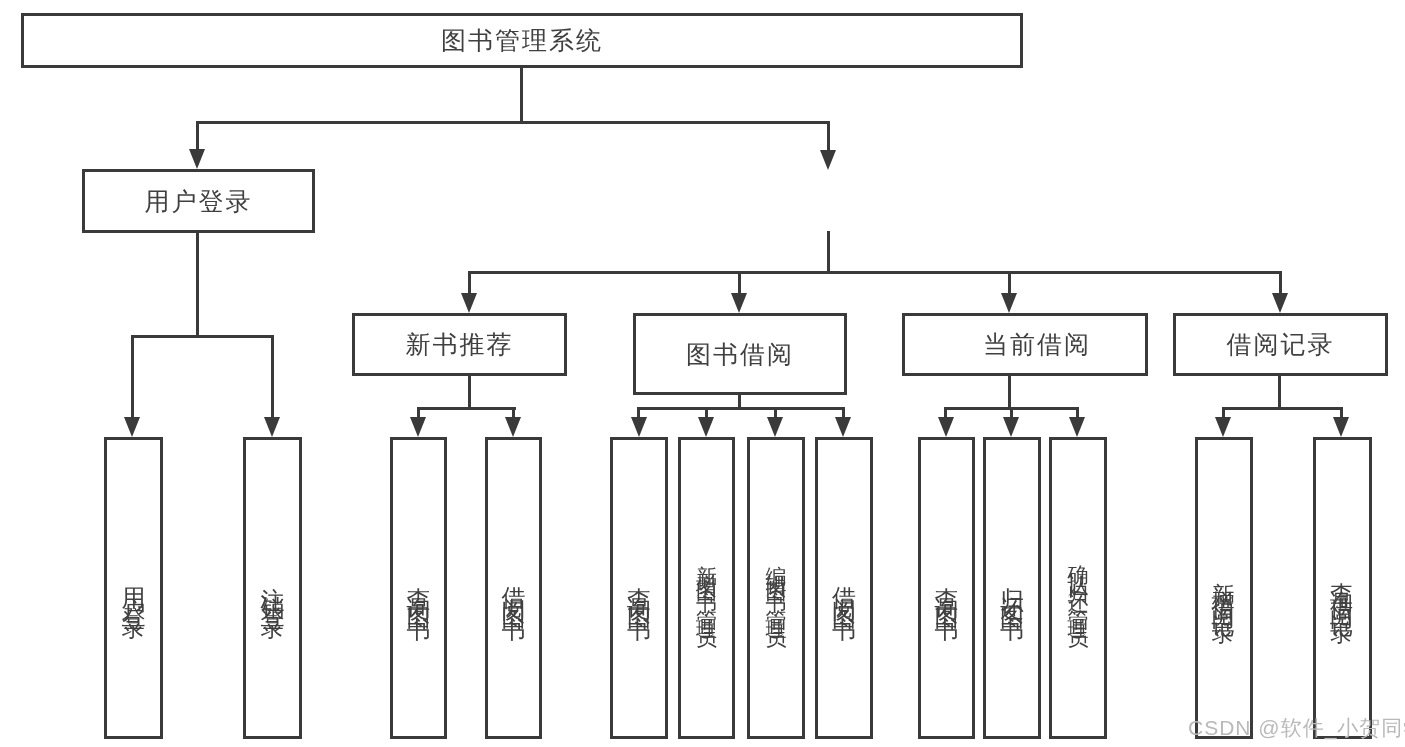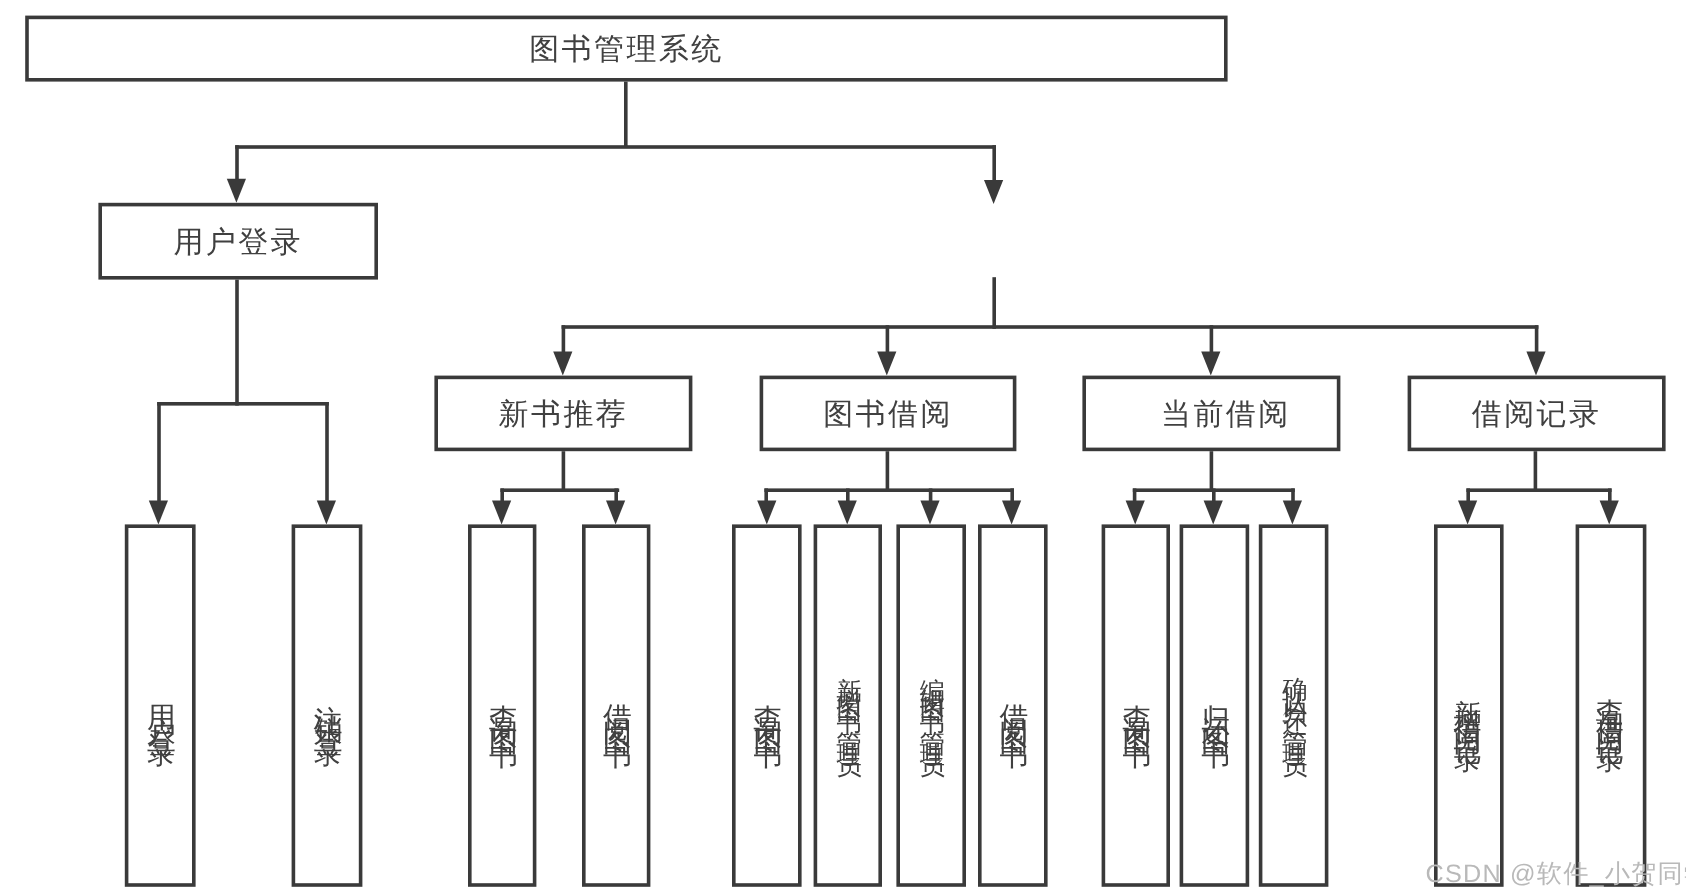--- a/index.html
+++ b/index.html
@@ -68,27 +68,27 @@
   <div class="hl" style="left:468px;top:271px;width:814px;"></div>
   <div class="vl" style="left:468px;top:271px;height:26px;"></div>
   <div class="arrow" style="left:461px;top:293px;"></div>
   <div class="vl" style="left:738px;top:271px;height:26px;"></div>
   <div class="arrow" style="left:731px;top:293px;"></div>
   <div class="vl" style="left:1008px;top:271px;height:26px;"></div>
   <div class="arrow" style="left:1001px;top:293px;"></div>
   <div class="vl" style="left:1279px;top:271px;height:26px;"></div>
   <div class="arrow" style="left:1272px;top:293px;"></div>
 
-  <div class="node" style="left:362px;top:313px;width:215px;height:63px;text-align:right;">
+  <div class="node" style="left:352px;top:313px;width:215px;height:63px;text-align:right;">
     <span>新书推荐</span>
   </div>
-  <div class="node" style="left:633px;top:313px;width:214px;height:63px;">
+  <div class="node" style="left:633px;top:313px;width:214px;height:82px;">
     <span>图书借阅</span>
   </div>
-  <div class="node" style="left:902px;top:313px;width:215px;height:63px;padding-left:24px;">
+  <div class="node" style="left:902px;top:313px;width:246px;height:63px;padding-left:24px;">
     <span>当前借阅</span>
   </div>
   <div class="node" style="left:1173px;top:313px;width:215px;height:63px;">
     <span>借阅记录</span>
   </div>
 
   <div class="vl" style="left:468px;top:374px;height:36px;"></div>
   <div class="hl" style="left:417px;top:407px;width:99px;"></div>
   <div class="vl" style="left:417px;top:407px;height:13px;"></div>
   <div class="arrow" style="left:410px;top:417px;"></div>

